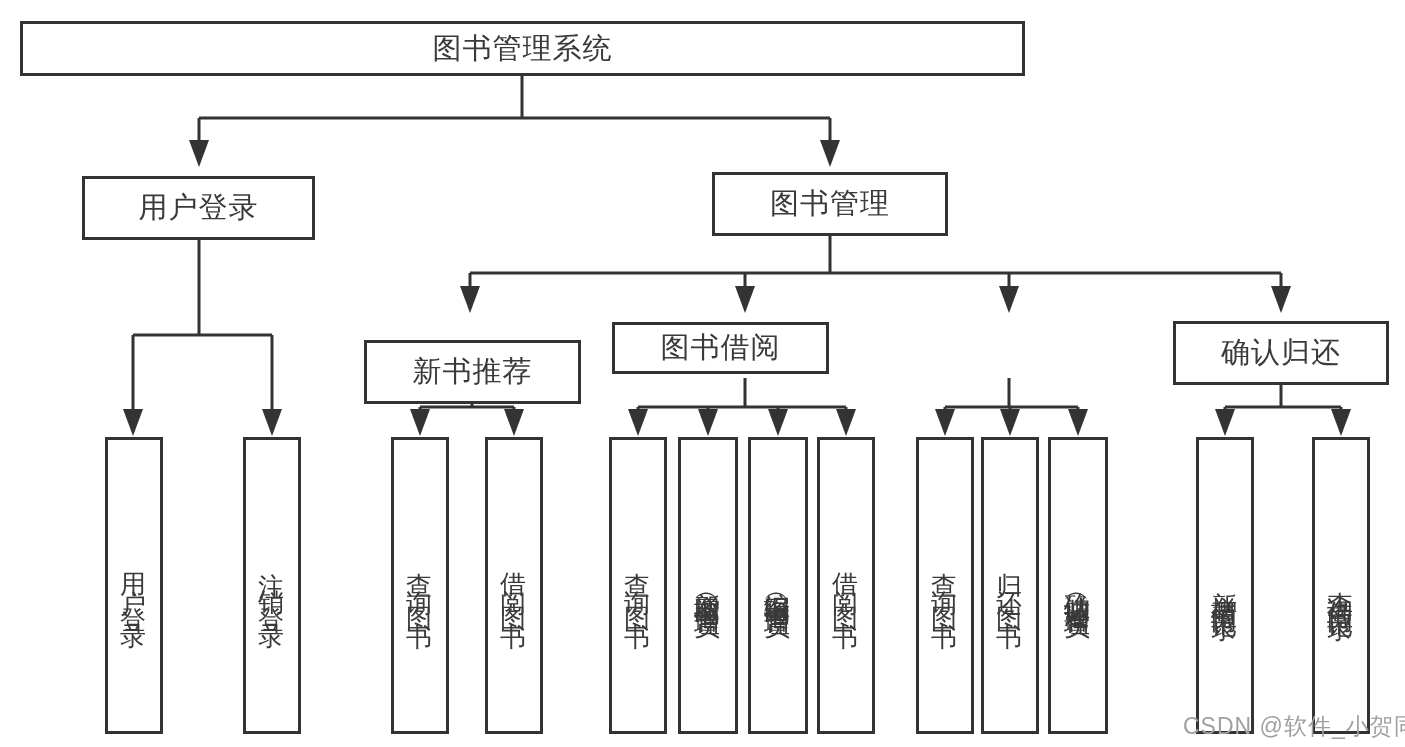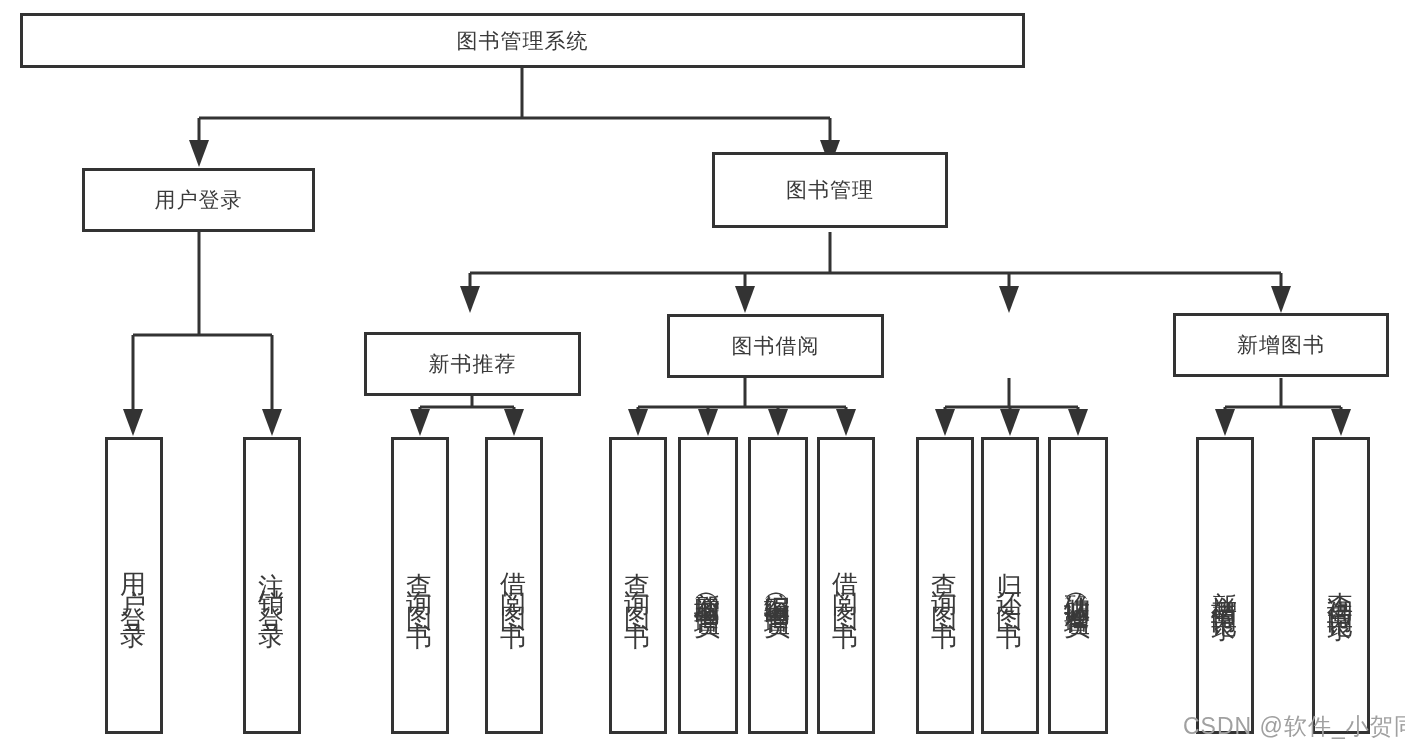--- a/index.html
+++ b/index.html
@@ -24,24 +24,25 @@
     pointer-events:none;
   }
   .hbox{
     position:absolute;
     box-sizing:border-box;
     border:3px solid var(--line);
     background:var(--box_bg);
     display:flex;
     align-items:center;
     justify-content:center;
-    font-size:21px;
+    font-size:29px;
     letter-spacing:1px;
     color:var(--text);
     z-index:2;
+    margin-top:8px;
   }
   .vbox{
     position:absolute;
     top:437px;
     height:297px;
     box-sizing:border-box;
     border:3px solid var(--line);
     background:var(--box_bg);
     display:flex;
     align-items:center;
@@ -110,25 +111,25 @@
       <polygon points="1000,409 1020,409 1010,436"></polygon>
       <polygon points="1068,409 1088,409 1078,436"></polygon>
       <polygon points="1215,409 1235,409 1225,436"></polygon>
       <polygon points="1331,409 1351,409 1341,436"></polygon>
     </g>
   </svg>
 
   <div class="hbox" style="left:20px;top:13px;width:1005px;height:55px">图书管理系统</div>
 
   <div class="hbox" style="left:82px;top:168px;width:233px;height:64px">用户登录</div>
-  <div class="hbox" style="left:712px;top:152px;width:236px;height:76px">图书管理</div>
+  <div class="hbox" style="left:712px;top:164px;width:236px;height:64px">图书管理</div>
 
   <div class="hbox" style="left:364px;top:332px;width:217px;height:64px">新书推荐</div>
-  <div class="hbox" style="left:667px;top:314px;width:217px;height:64px">图书借阅</div>
-  <div class="hbox" style="left:1173px;top:313px;width:216px;height:64px">新增图书</div>
+  <div class="hbox" style="left:612px;top:314px;width:217px;height:52px">图书借阅</div>
+  <div class="hbox" style="left:1173px;top:313px;width:216px;height:64px">确认归还</div>
 
   <div class="vbox" style="left:105px;width:58px">
     <span class="vtext loose">用户登录</span>
   </div>
   <div class="vbox" style="left:243px;width:58px">
     <span class="vtext loose">注销登录</span>
   </div>
 
   <div class="vbox" style="left:391px;width:58px">
     <span class="vtext loose">查询图书</span>

